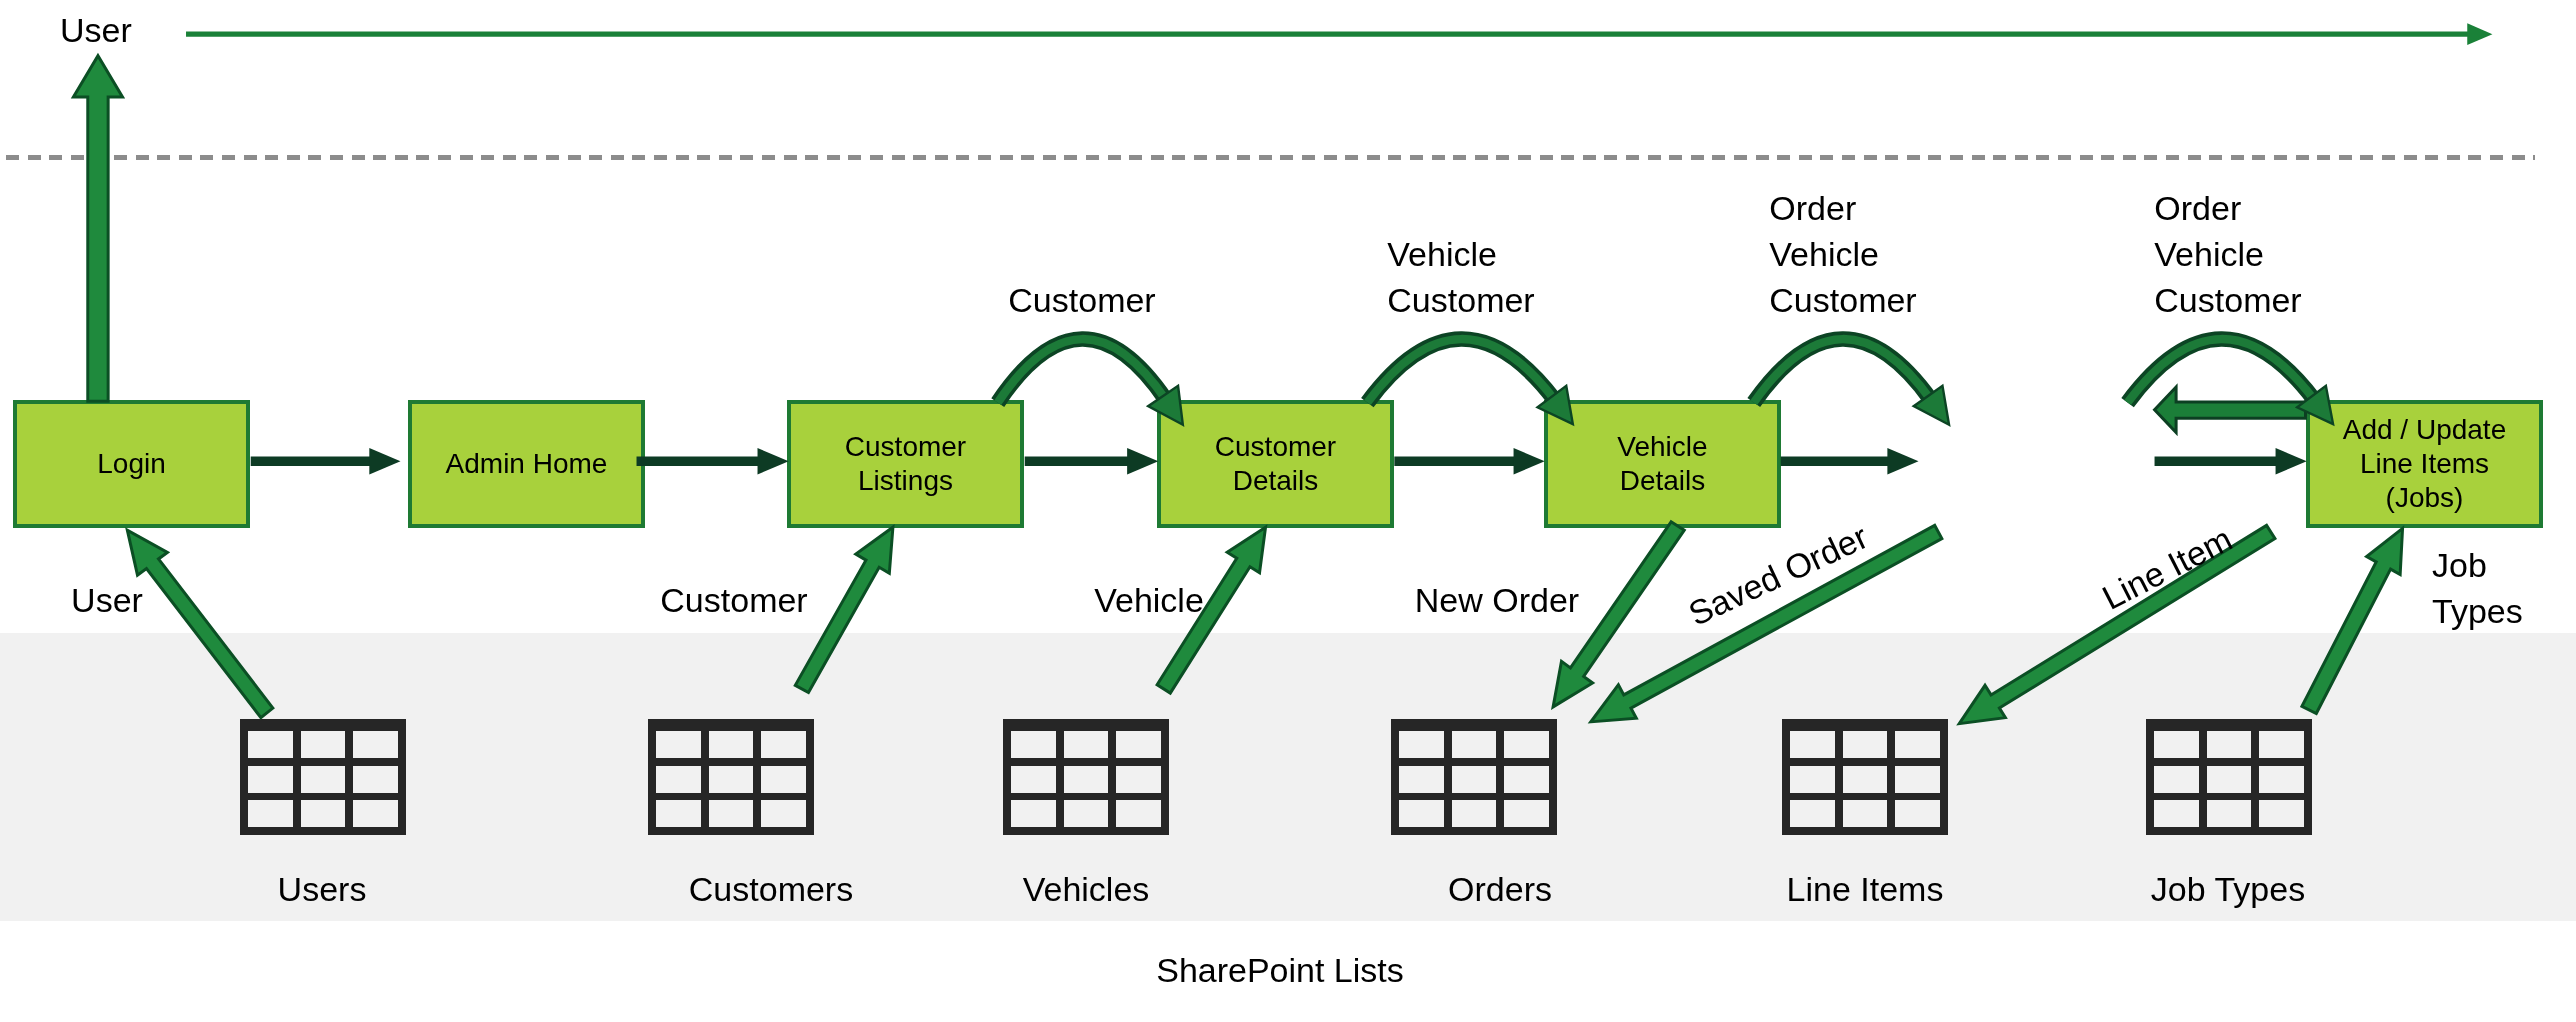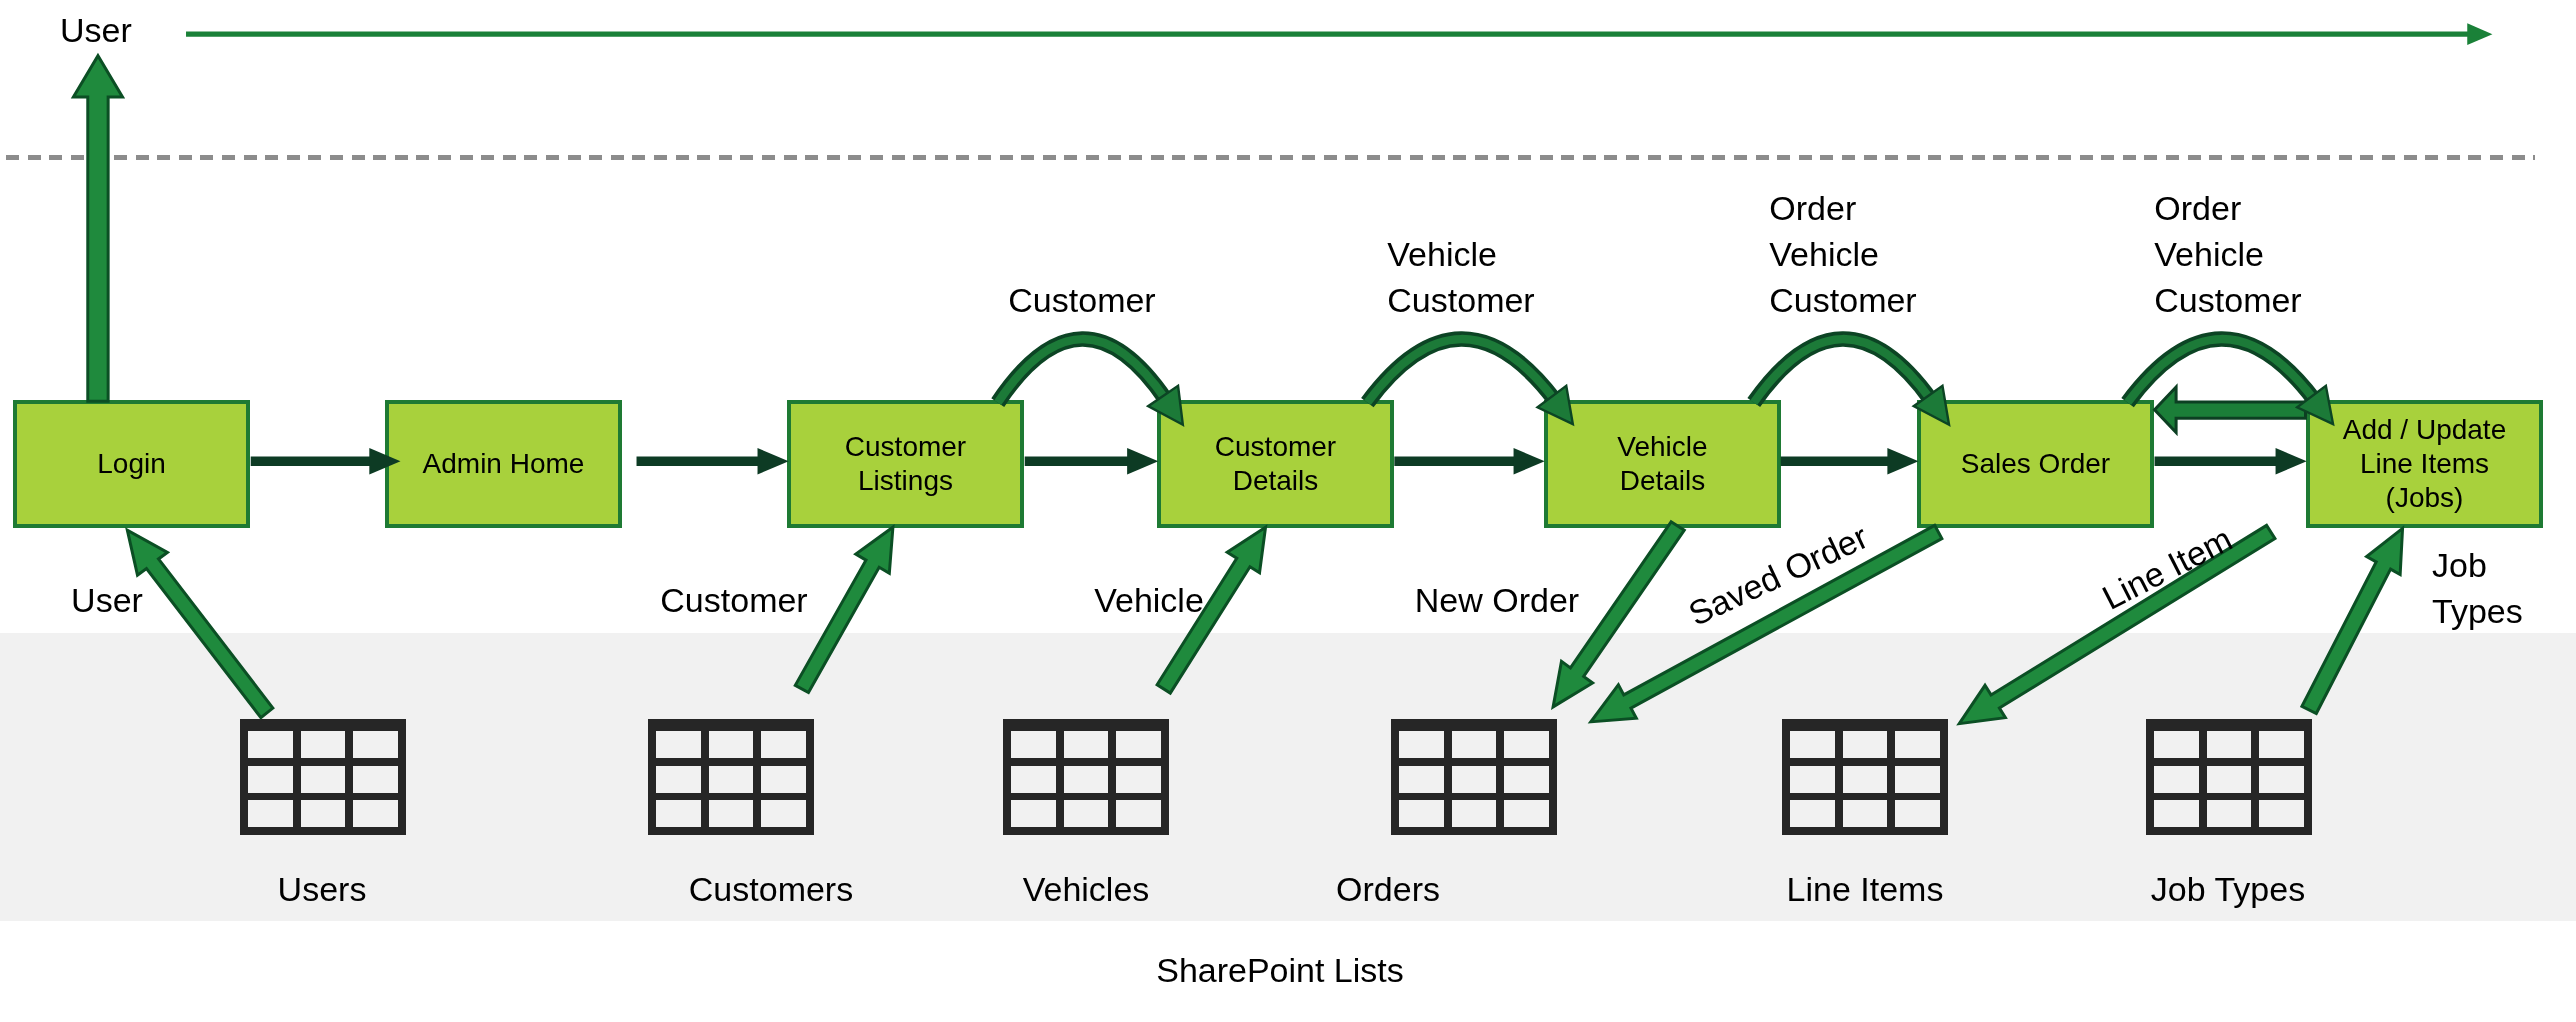--- a/index.html
+++ b/index.html
@@ -35,28 +35,27 @@
 </style>
 </head>
 <body>
 
 <div id="canvas">
 
   <div class="band"></div>
   <div class="dashline"></div>
 
   <div class="screen" style="left:13px"><span>Login</span></div>
-  <div class="screen" style="left:385px"><span>Admin Home</span></div>
+  <div class="screen" style="left:408px"><span>Admin Home</span></div>
   <div class="screen" style="left:787px"><span>Customer
 Listings</span></div>
   <div class="screen" style="left:1157px"><span>Customer
 Details</span></div>
   <div class="screen" style="left:1544px"><span>Vehicle
 Details</span></div>
-  <div class="screen" style="left:1917px"><span>Sales Order</span></div>
   <div class="screen" style="left:2306px"><span>Add / Update
 Line Items
 (Jobs)</span></div>
 
   <div class="sp-table" style="left:240px">
       <div class="cell"></div>
       <div class="cell"></div>
       <div class="cell"></div>
       <div class="cell"></div>
       <div class="cell"></div>
@@ -191,19 +190,19 @@
   <div class="lbl mid" style="left:1149px;top:600px">Vehicle</div>
   <div class="lbl mid" style="left:1497px;top:600px">New Order</div>
   <div class="lbl rot25" style="left:1778px;top:575px">Saved Order</div>
   <div class="lbl rot27" style="left:2167px;top:568px">Line Item</div>
   <div class="lbl" style="left:2432px;top:542px;line-height:46px">Job
 Types</div>
 
   <div class="tbl-lbl" style="left:322px">Users</div>
   <div class="tbl-lbl" style="left:771px">Customers</div>
   <div class="tbl-lbl" style="left:1086px">Vehicles</div>
-  <div class="tbl-lbl" style="left:1388px">Orders</div>
+  <div class="tbl-lbl" style="left:1500px">Orders</div>
   <div class="tbl-lbl" style="left:1865px">Line Items</div>
   <div class="tbl-lbl" style="left:2228px">Job Types</div>
 
   <div class="lbl center" style="left:1280px;top:950px">SharePoint Lists</div>
 </div>
 
 
 </body></html>

